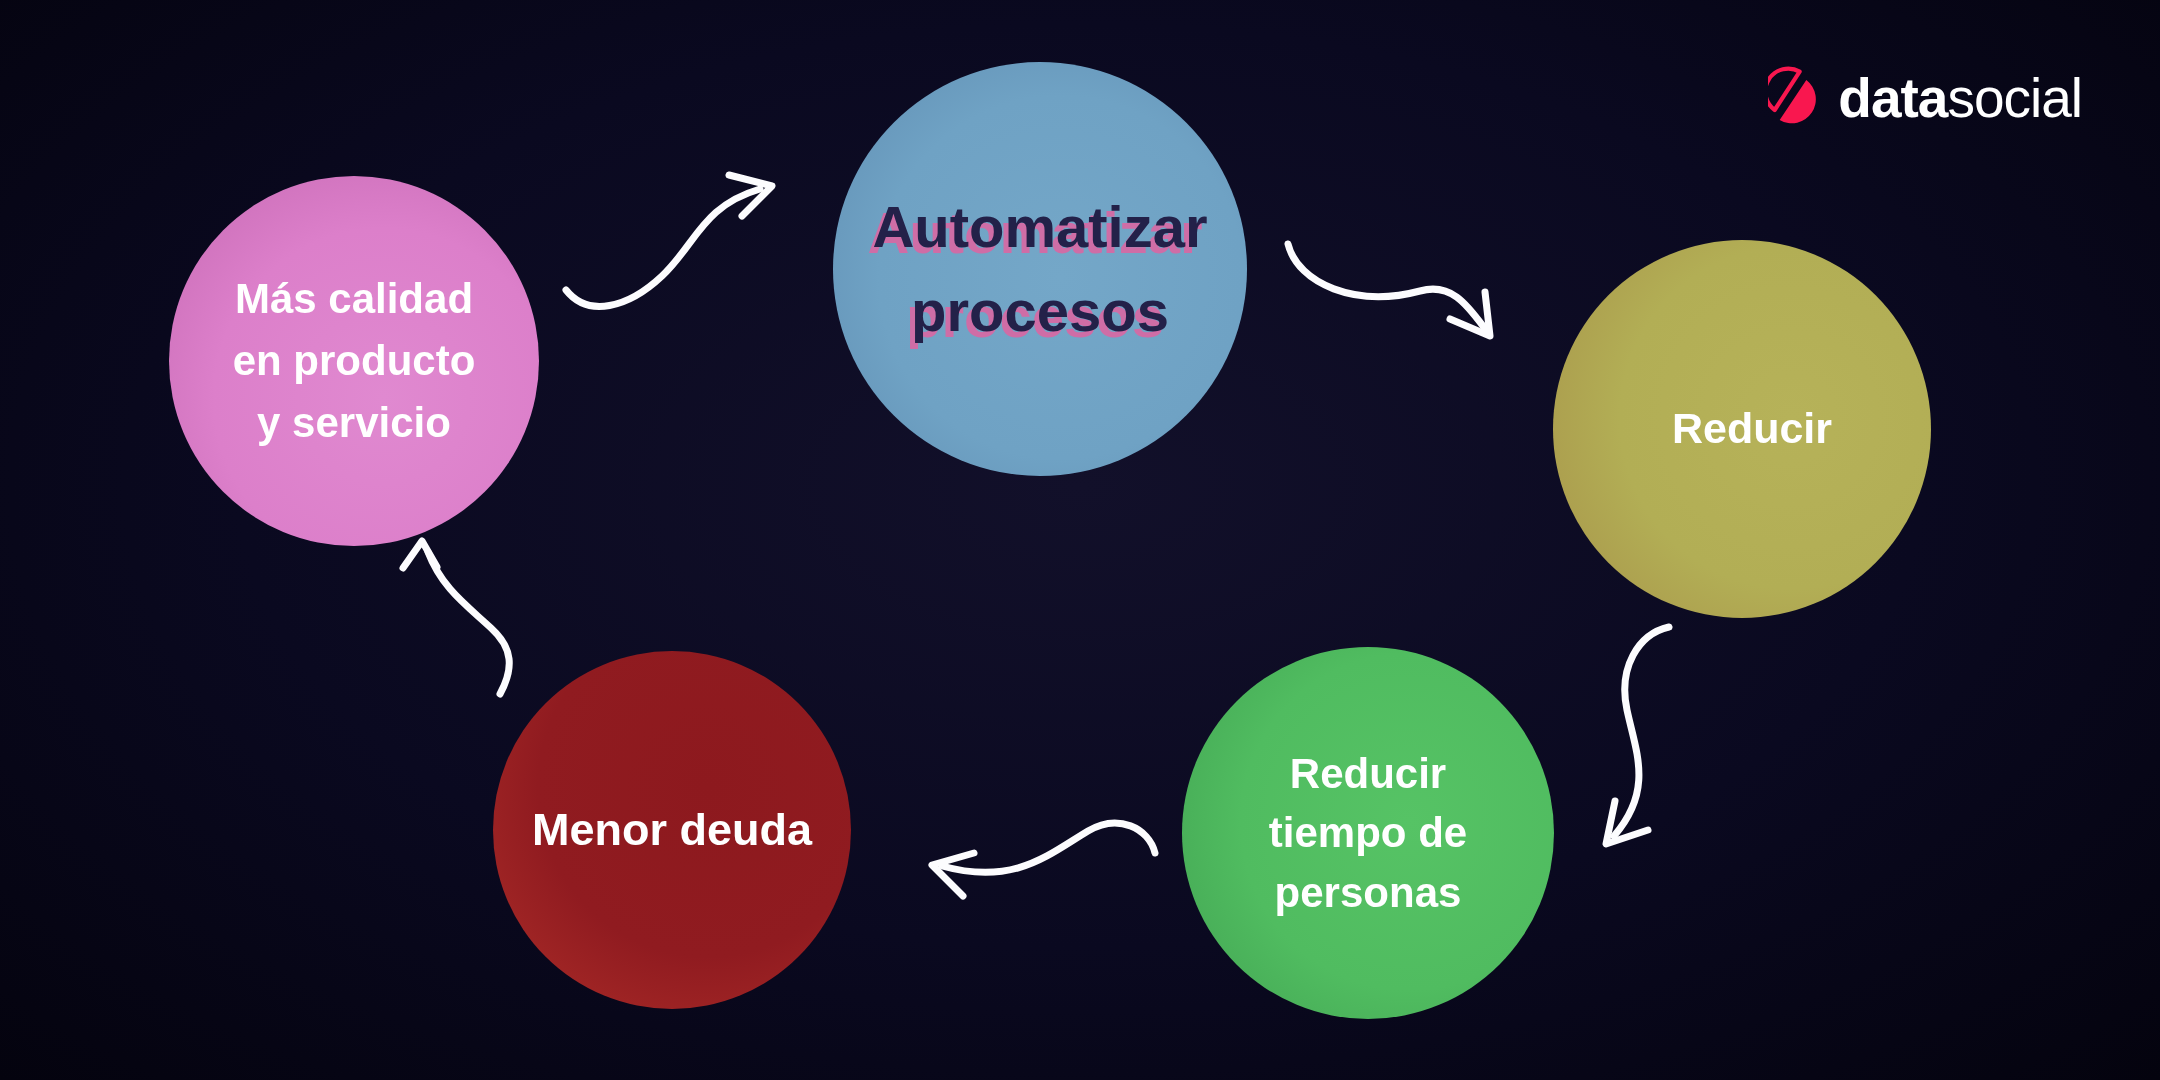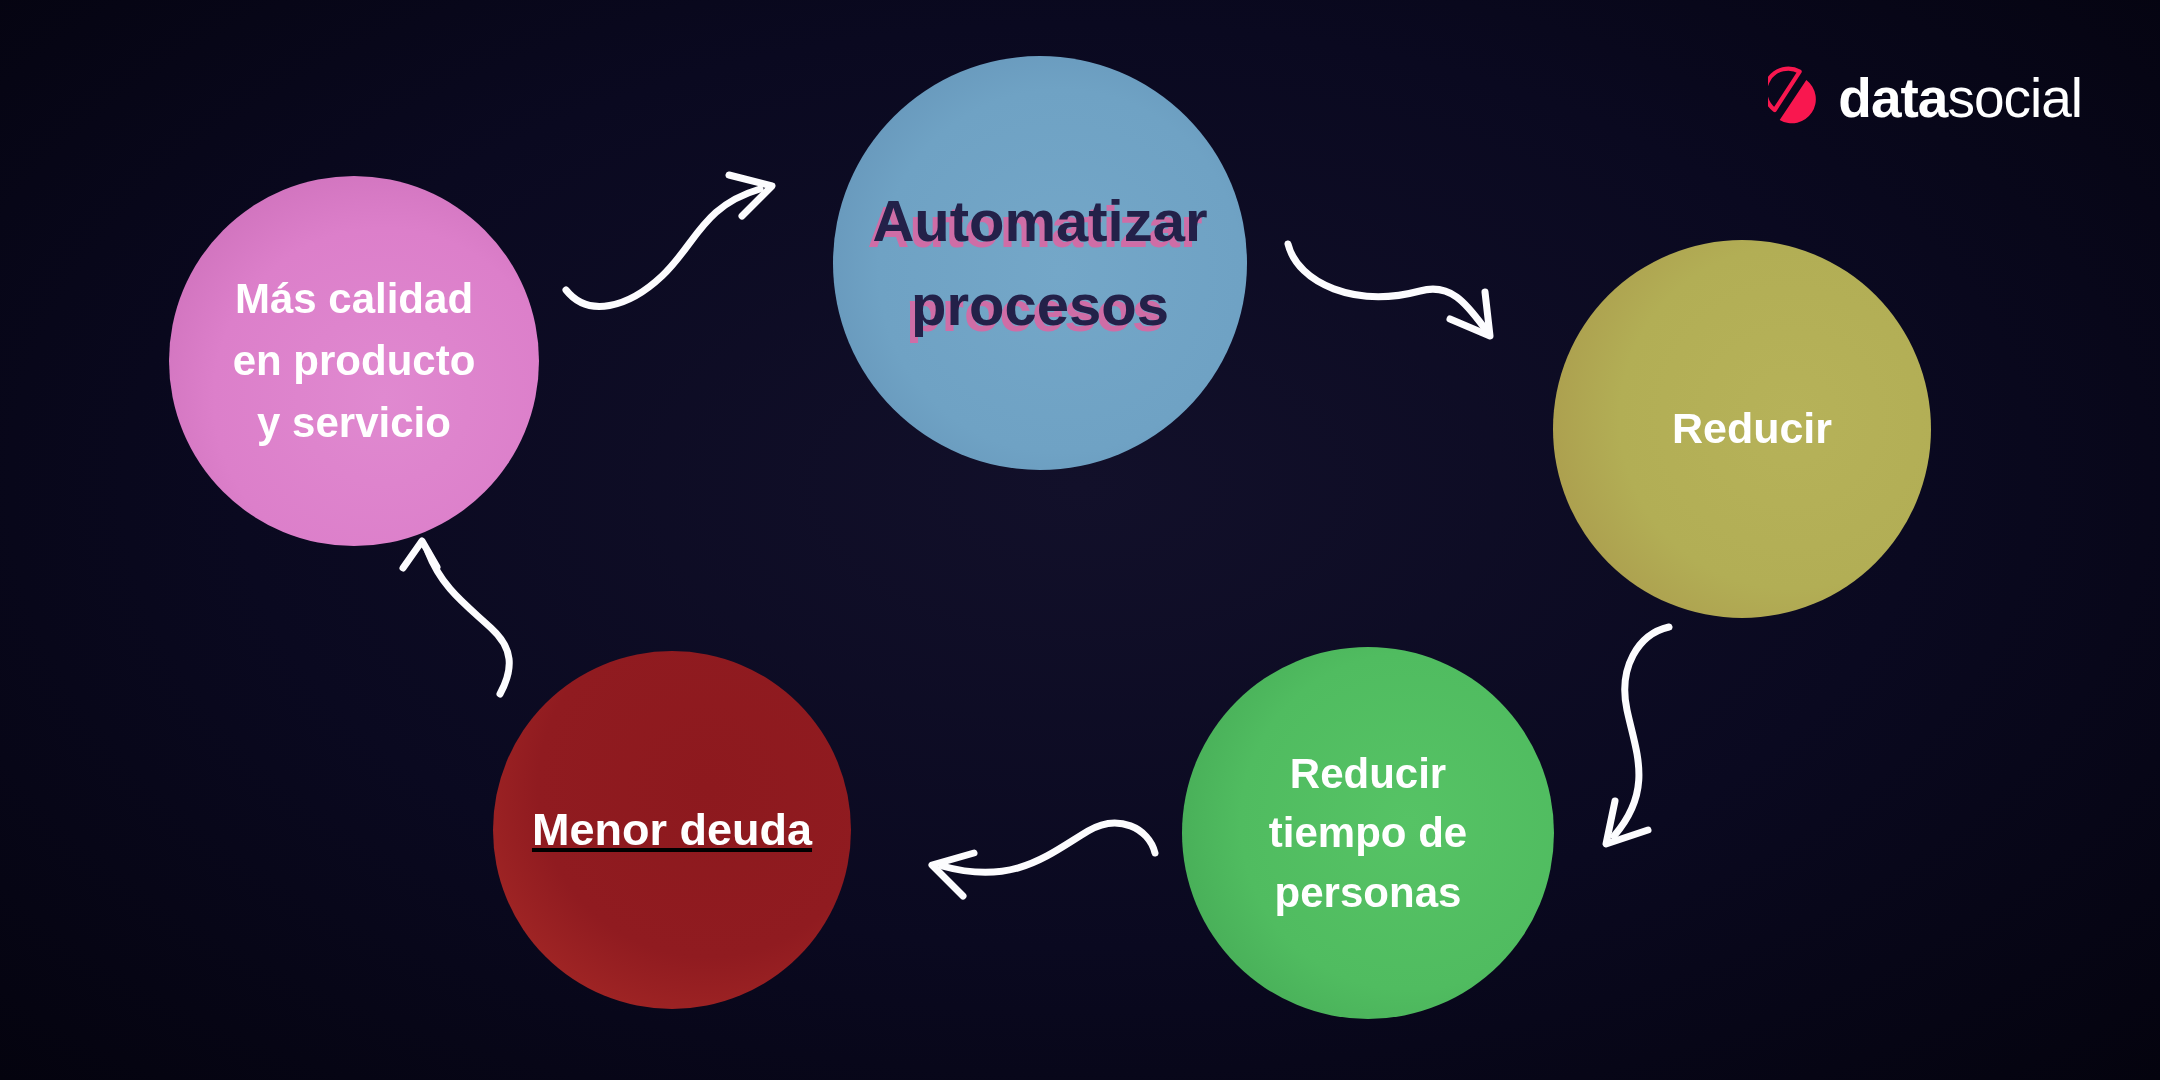--- a/index.html
+++ b/index.html
@@ -25,21 +25,21 @@
   }
   .circle .label span{display:block;}
 
   .node-calidad{
     left:169px; top:176px; width:370px; height:370px;
     background:radial-gradient(circle at 58% 60%, #e089d0 0%, #dc7fca 55%, #cd70ba 85%, #bd60a9 100%);
   }
   .node-calidad .label{font-size:42px;}
 
   .node-automatizar{
-    left:833px; top:56px; width:414px; height:414px;
+    left:833px; top:62px; width:414px; height:414px;
     background:radial-gradient(circle at 55% 52%, #74a7c8 0%, #6fa2c4 58%, #6493b7 88%, #5b88ae 100%);
   }
   .node-automatizar .label{
     font-size:58px;
     color:#232149;
     text-shadow:-5px 6px 0 #cf6da6;
     line-height:1.45;
     font-weight:800;
   }
 
@@ -51,21 +51,20 @@
 
   .node-liberar{
     left:1182px; top:647px; width:372px; height:372px;
     background:radial-gradient(circle at 61% 47%, #56c365 0%, #50bc60 56%, #45a955 88%, #389648 100%);
   }
   .node-liberar .label{font-size:42px; line-height:1.42;}
 
   .node-menor{
     left:493px; top:651px; width:358px; height:358px;
     background:radial-gradient(circle at 60% 38%, #8d191e 0%, #901b20 55%, #a52826 86%, #c03a2e 100%);
-    text-decoration:underline;
   }
   .node-menor .label{font-size:45px;}
 
   .arrows{position:absolute;left:0;top:0;width:2160px;height:1080px;}
   .arrows path{
     fill:none;
     stroke:#fcfcfe;
     stroke-width:7;
     stroke-linecap:round;
     stroke-linejoin:round;

